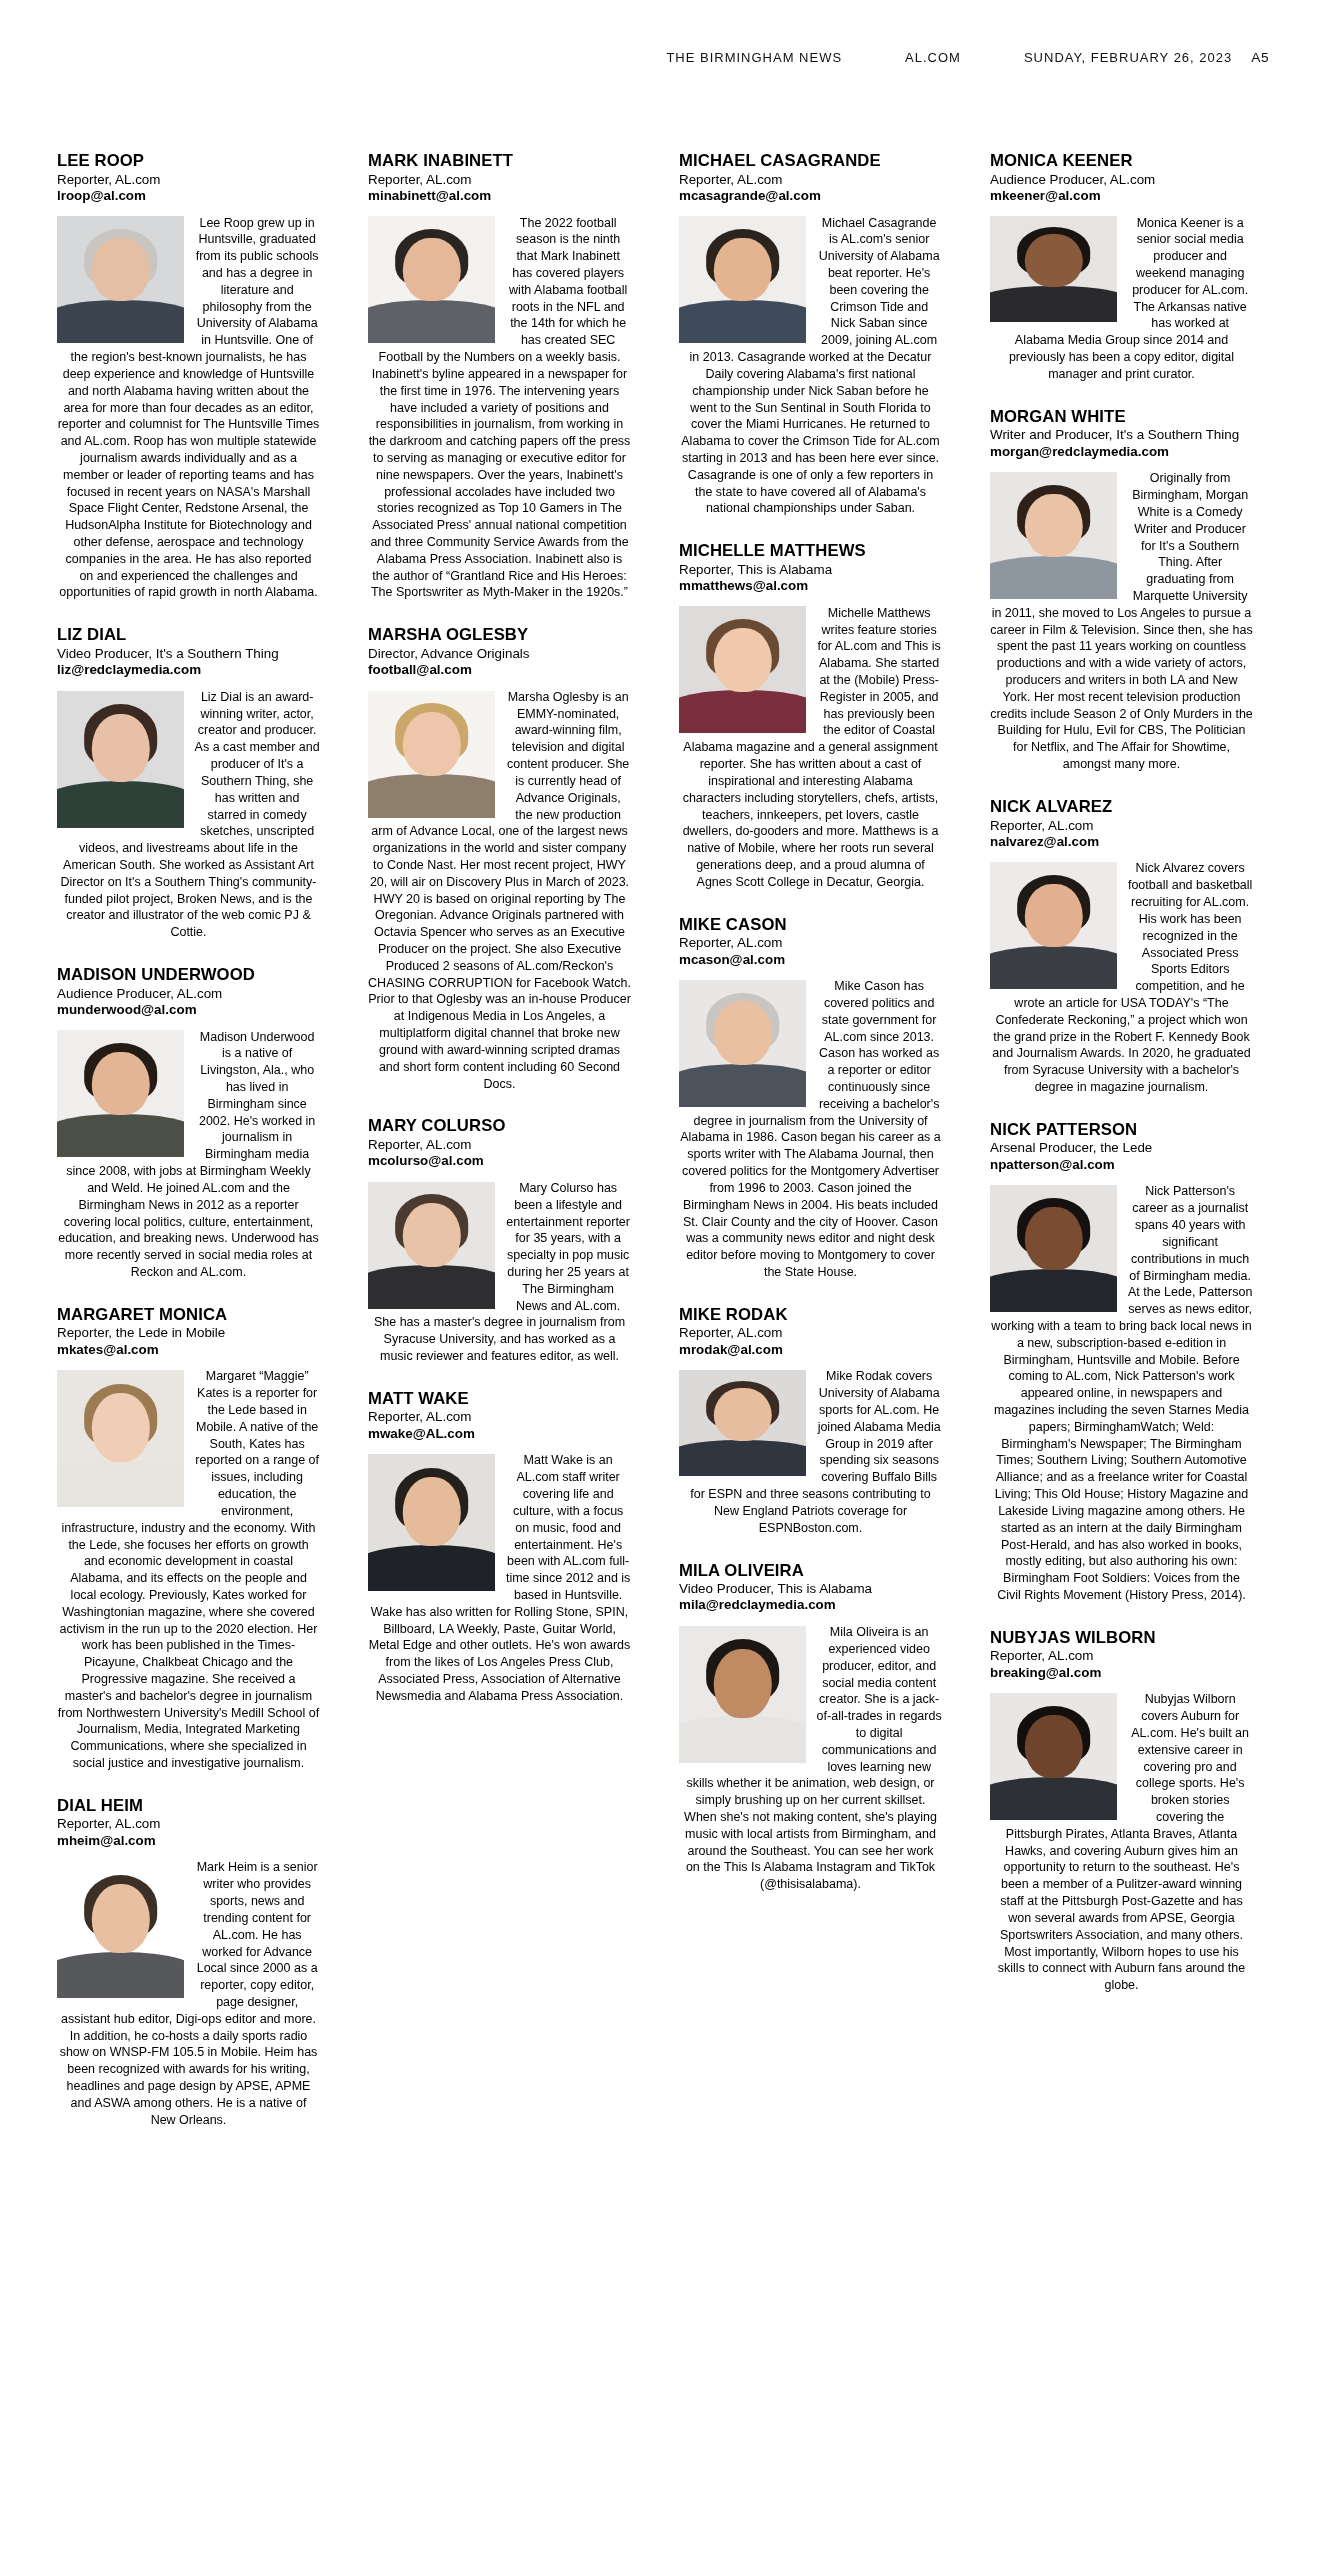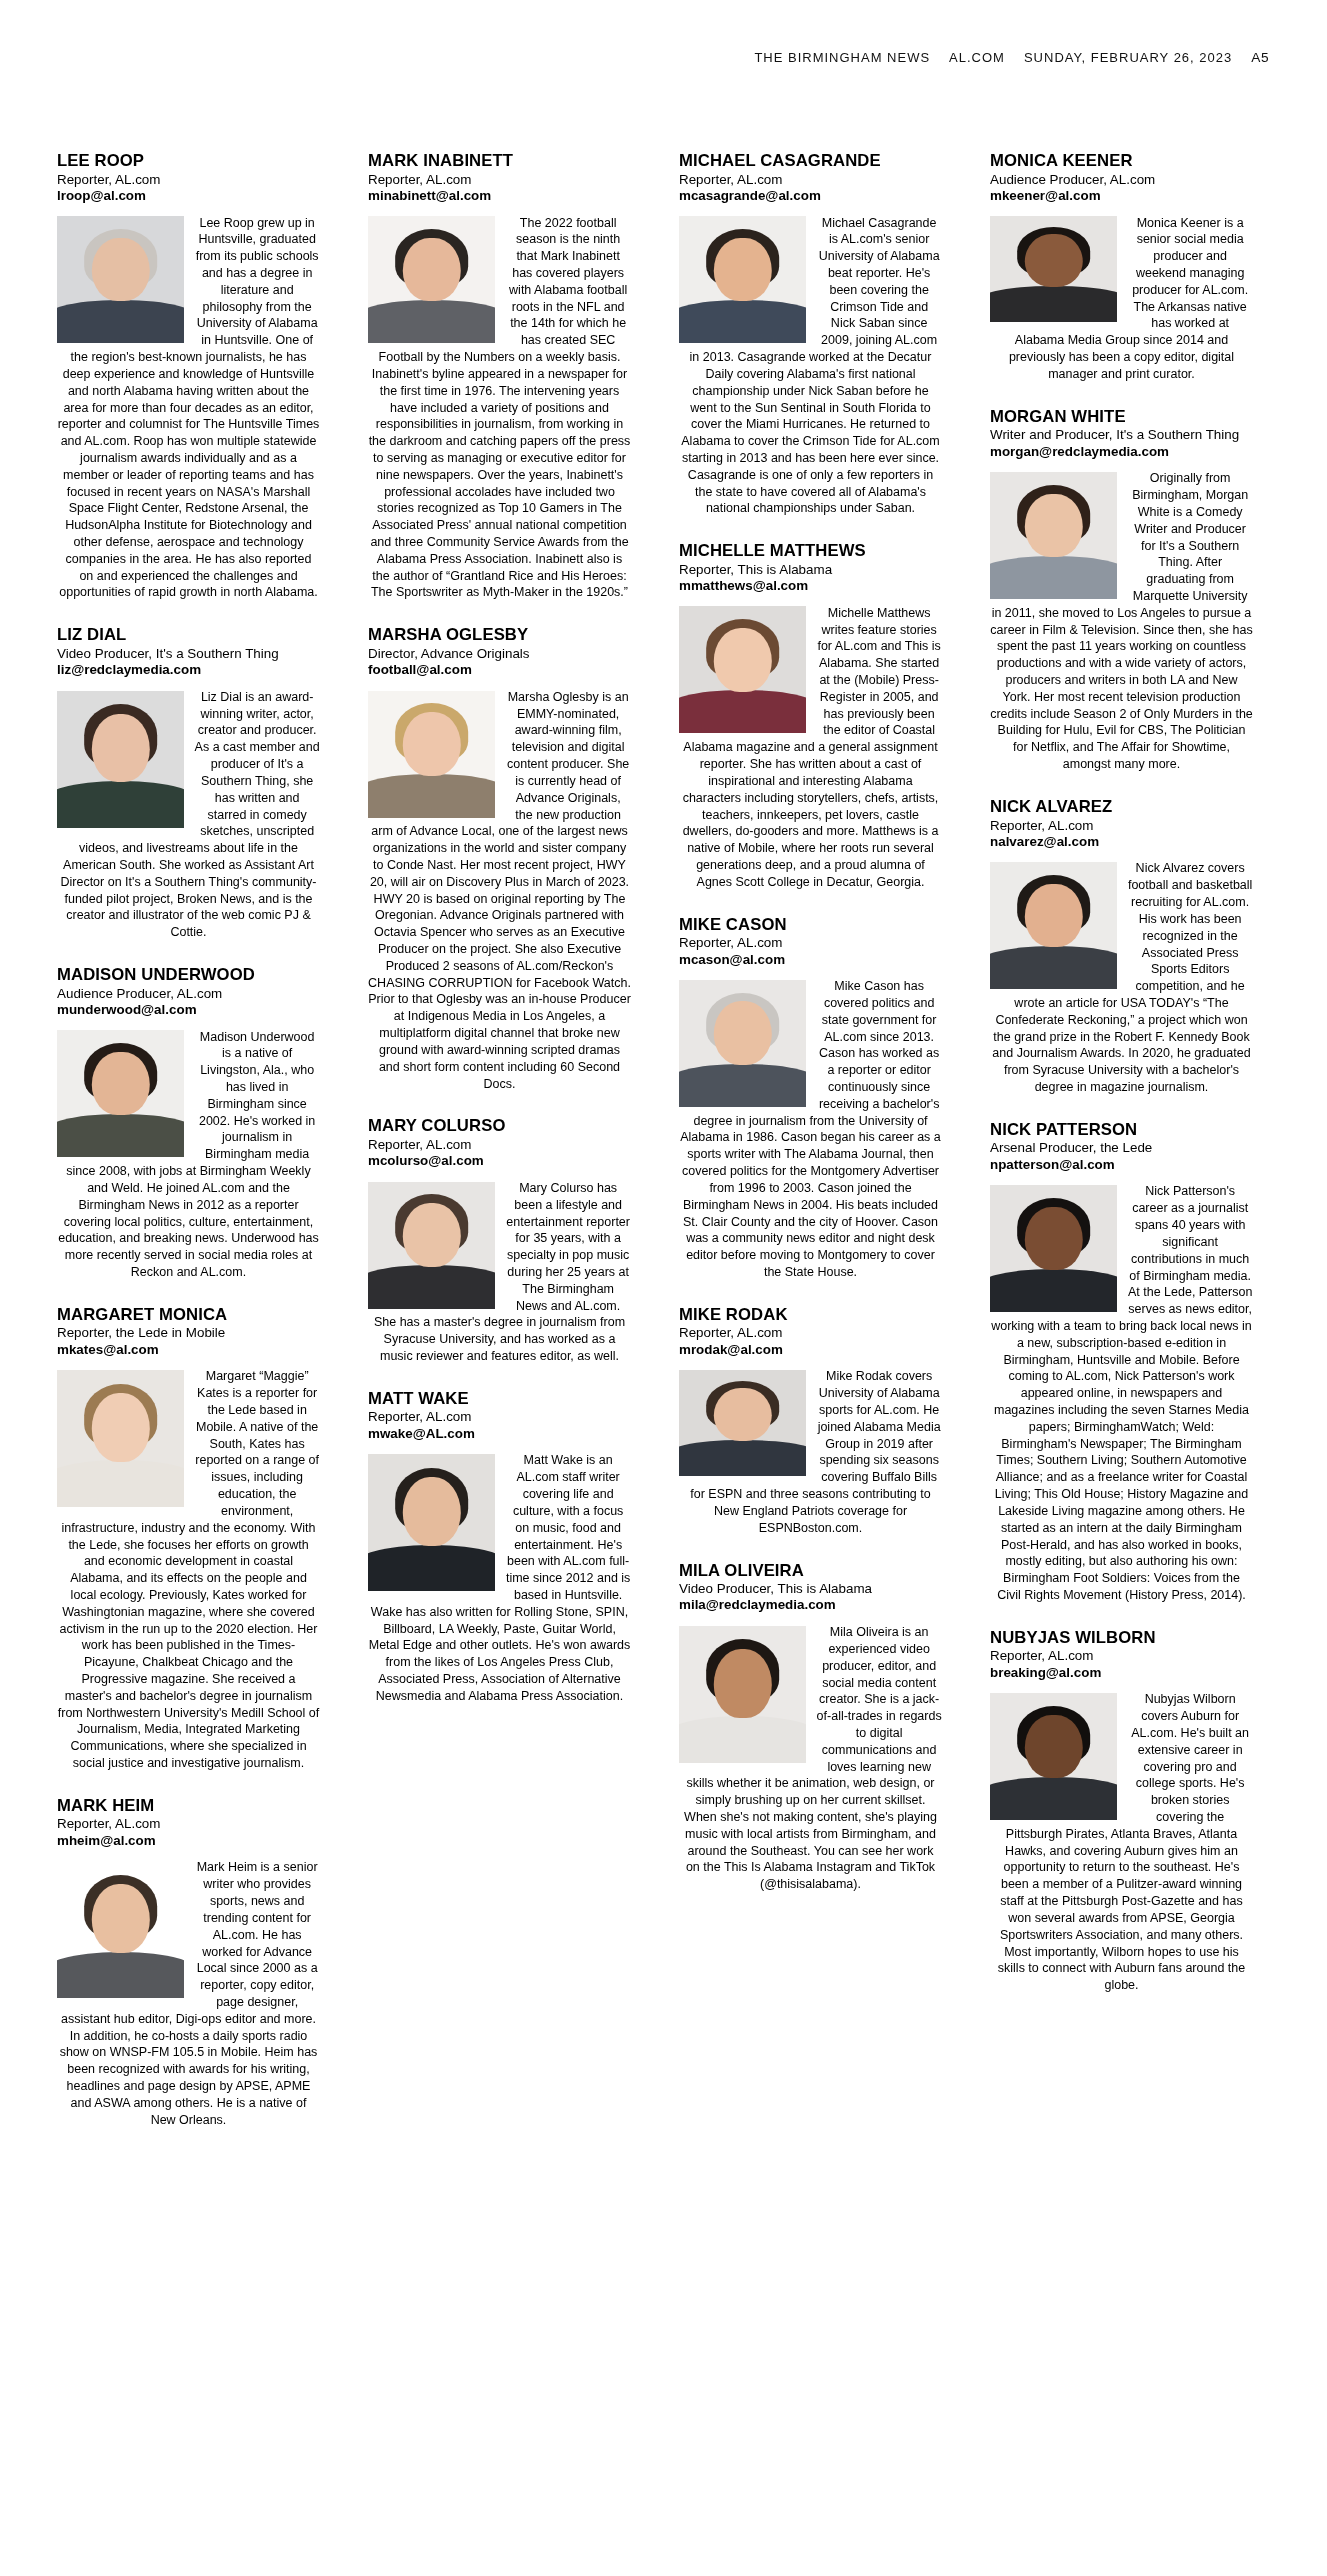--- a/index.html
+++ b/index.html
@@ -25,21 +25,21 @@
     top:50px;
     right:58px;
     display:flex;
     align-items:baseline;
     gap:19px;
     font-size:13px;
     letter-spacing:1px;
     color:#111;
     white-space:nowrap;
   }
-  .runhead .rh-item{font-weight:400;}
+  .runhead .rh-item{font-weight:400;margin-left:44px;}
   .runhead .rh-folio{font-weight:400;letter-spacing:0.5px;font-size:13.7px;}
 
   
   .cols{
     position:absolute;
     top:151px;
     left:57px;
     width:1214px;
     display:grid;
     grid-template-columns:263px 263px 263px 263px;
@@ -163,21 +163,21 @@
           <div class="bio-title">Reporter, the Lede in Mobile</div>
           <div class="bio-email">mkates@al.com</div>
           <p class="bio-body"><span class="portrait tall">
               <span class="pt-bg" style="background:#e9e6e2"></span>
               <span class="pt-body" style="width:128%;height:34%;background:#e8e4de"></span>
               <span class="pt-hair" style="top:10%;width:58%;height:46%;background:#9c7b52"></span>
               <span class="pt-head" style="top:17%;width:46%;height:50%;background:#f0cdb4"></span>
             </span><span>Margaret “Maggie” Kates is a reporter for the Lede based in Mobile. A native of the South, Kates has reported on a range of issues, including education, the environment, infrastructure, industry and the economy. With the Lede, she focuses her efforts on growth and economic development in coastal Alabama, and its effects on the people and local ecology. Previously, Kates worked for Washingtonian magazine, where she covered activism in the run up to the 2020 election. Her work has been published in the Times-Picayune, Chalkbeat Chicago and the Progressive magazine. She received a master's and bachelor's degree in journalism from Northwestern University's Medill School of Journalism, Media, Integrated Marketing Communications, where she specialized in social justice and investigative journalism.</span></p>
         </div>
         <div class="bio">
-          <div class="bio-name">MARK HEIM</div>
+          <div class="bio-name">DIAL HEIM</div>
           <div class="bio-title">Reporter, AL.com</div>
           <div class="bio-email">mheim@al.com</div>
           <p class="bio-body"><span class="portrait tall">
               <span class="pt-bg" style="background:#ffffff"></span>
               <span class="pt-body" style="width:128%;height:34%;background:#56585c"></span>
               <span class="pt-hair" style="top:10%;width:58%;height:46%;background:#3b2f26"></span>
               <span class="pt-head" style="top:17%;width:46%;height:50%;background:#e8bfa0"></span>
             </span><span>Mark Heim is a senior writer who provides sports, news and trending content for AL.com. He has worked for Advance Local since 2000 as a reporter, copy editor, page designer, assistant hub editor, Digi-ops editor and more. In addition, he co-hosts a daily sports radio show on WNSP-FM 105.5 in Mobile. Heim has been recognized with awards for his writing, headlines and page design by APSE, APME and ASWA among others. He is a native of New Orleans.</span></p>
         </div>
       </div>

